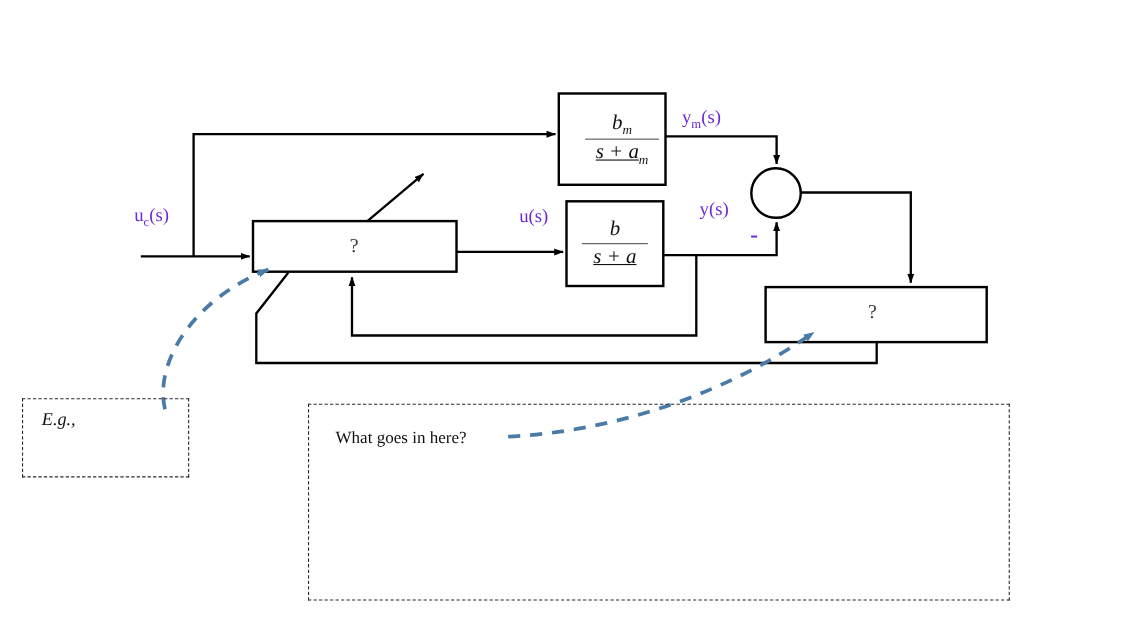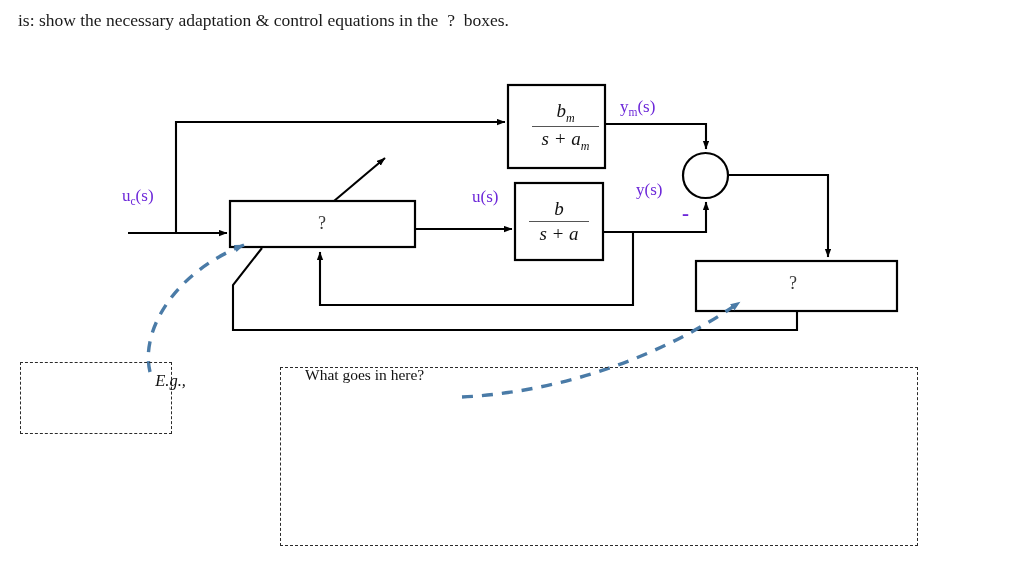--- a/index.html
+++ b/index.html
@@ -65,20 +65,21 @@
     align-items: center;
     justify-content: center;
     font-style: italic;
     font-size: 19px;
     line-height: 1.08;
   }
   .tf .num { padding: 0 10px 1px 10px; }
   .tf .den {
     padding: 2px 10px 0 10px;
     border-top: 1.3px solid #555;
+    text-decoration: underline;
   }
   .tf sub { font-size: 12px; font-style: italic; }
 
   
   .dashbox {
     position: absolute;
     border: 1.4px dashed #2b2b2b;
     box-sizing: border-box;
     background: transparent;
   }
@@ -92,21 +93,20 @@
   #eg-line2 { display: block; padding-left: 4px; }
   .red { color: #e02020; font-style: italic; }
   #what-goes { position: absolute; font-size: 15.5px; }
 </style>
 </head>
 <body>
 
 <div id="page">
 
   <div id="prompt">
-    <span class="line">is: show the necessary adaptation &amp; control equations in the  ?  boxes.</span>
   </div>
 
   <svg id="diagram" viewBox="0 0 1024 566">
     <defs>
       <marker id="arrow" markerWidth="9" markerHeight="9" refX="8.2" refY="3.2" orient="auto" markerUnits="userSpaceOnUse">
         <path d="M0,0 L8.6,3.2 L0,6.4 Z" fill="#000000"></path>
       </marker>
       <marker id="barrow" markerWidth="11" markerHeight="11" refX="9.5" refY="3.8" orient="auto" markerUnits="userSpaceOnUse">
         <path d="M0,0 L10,3.8 L0,7.6 Z" fill="#4a7ba7"></path>
       </marker>
@@ -165,20 +165,20 @@
 
   <div class="lbl sig" style="left:472px; top:187px;">u(s)</div>
 
   <div class="lbl sig" style="left:620px; top:97px;"><span>y</span><sub>m</sub><span>(s)</span></div>
 
   <div class="lbl sig" style="left:636px; top:180px;">y(s)</div>
 
   <div class="lbl minus" style="left:682px; top:203px;">-</div>
 
   <div class="dashbox" style="left:20px; top:362px; width:152px; height:72px;"></div>
-  <div id="eg-box-text" style="left:40px; top:368px; width:146px;text-align:right;">
+  <div id="eg-box-text" style="left:24px; top:368px; width:146px;">
     <span id="eg-line1">E.g.,</span>
   </div>
 
   <div class="dashbox" style="left:280px; top:367px; width:638px; height:179px;"></div>
-  <div id="what-goes" style="left:305px; top:366px;">What goes in here?</div>
+  <div id="what-goes" style="left:305px; top:390px;">What goes in here?</div>
 
 </div>
 
 </body></html>

